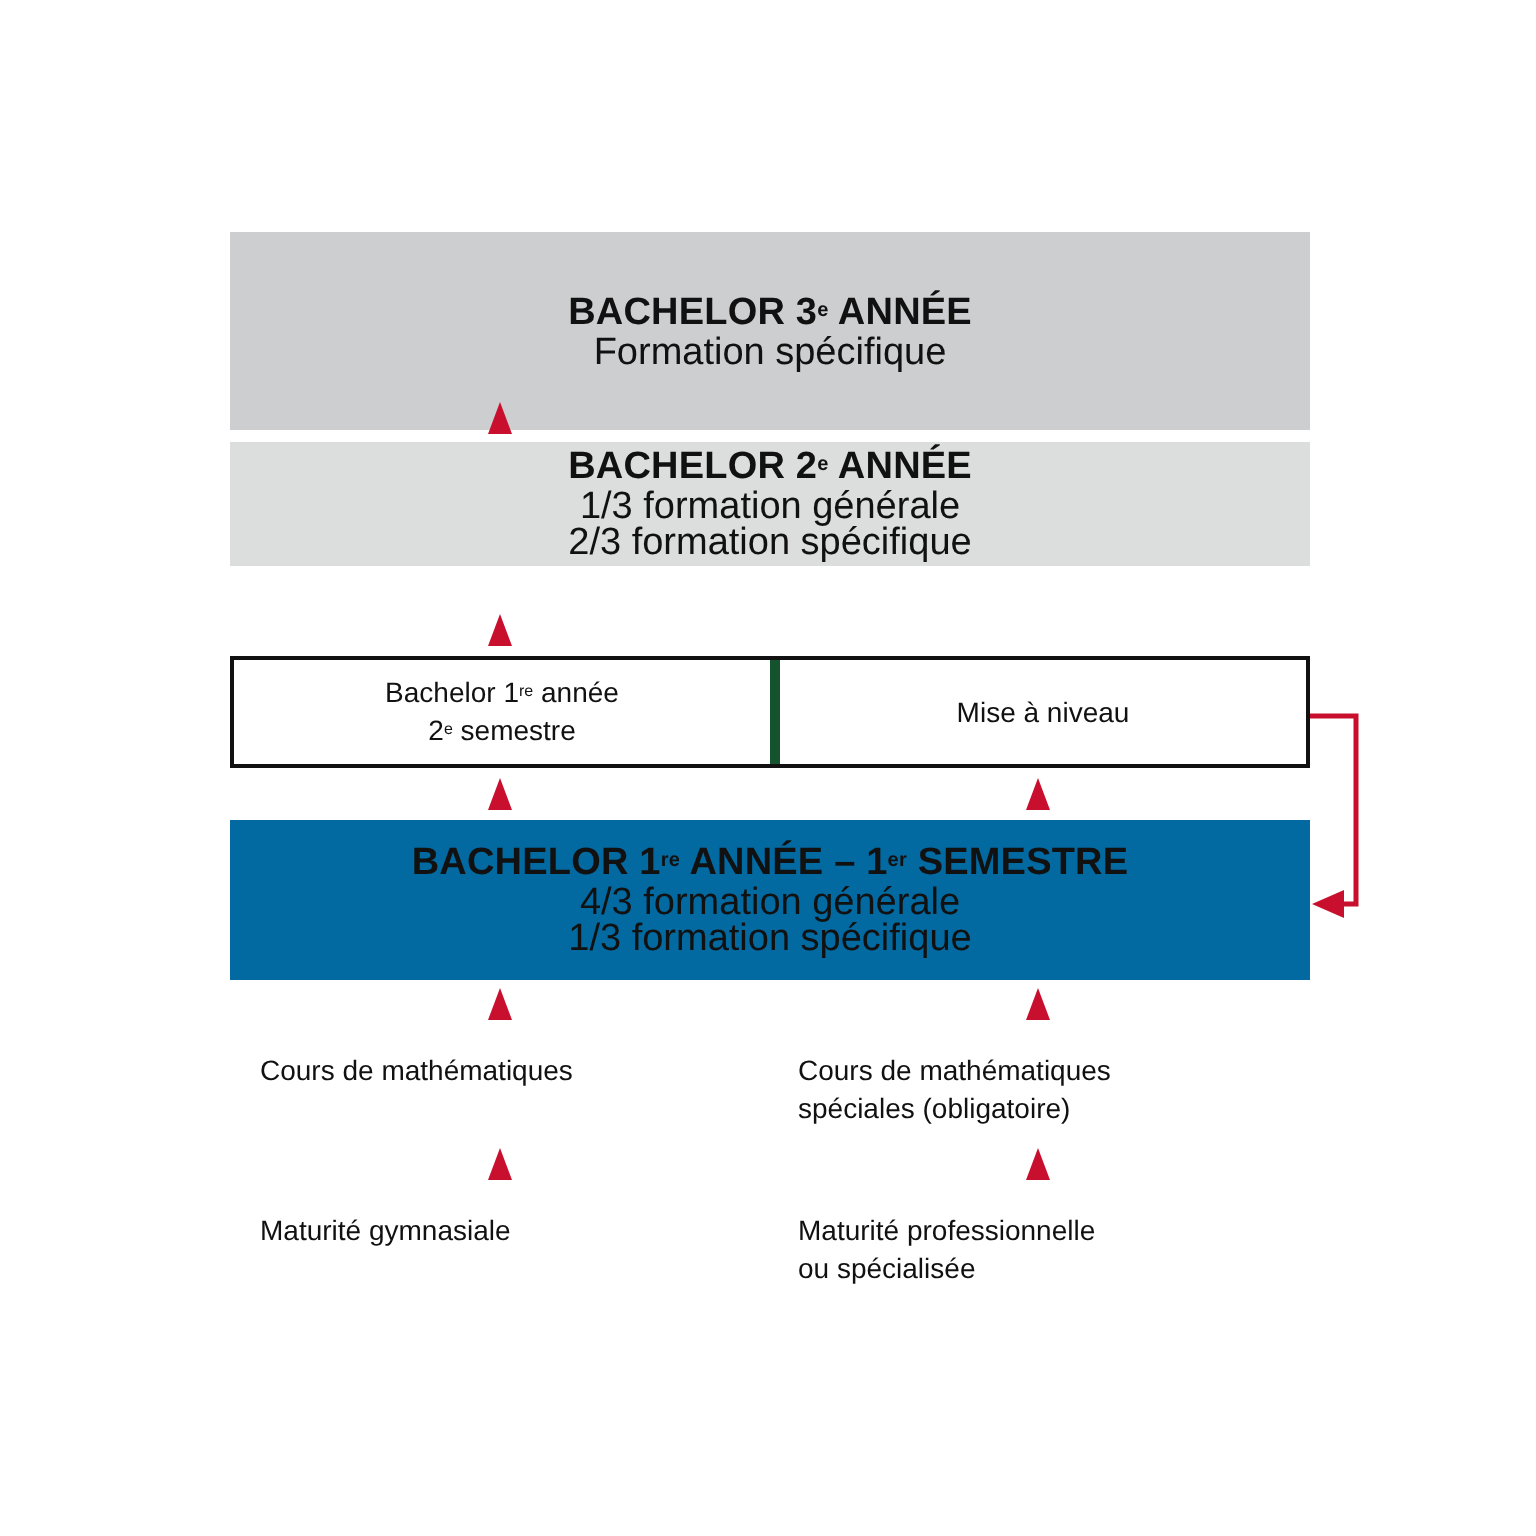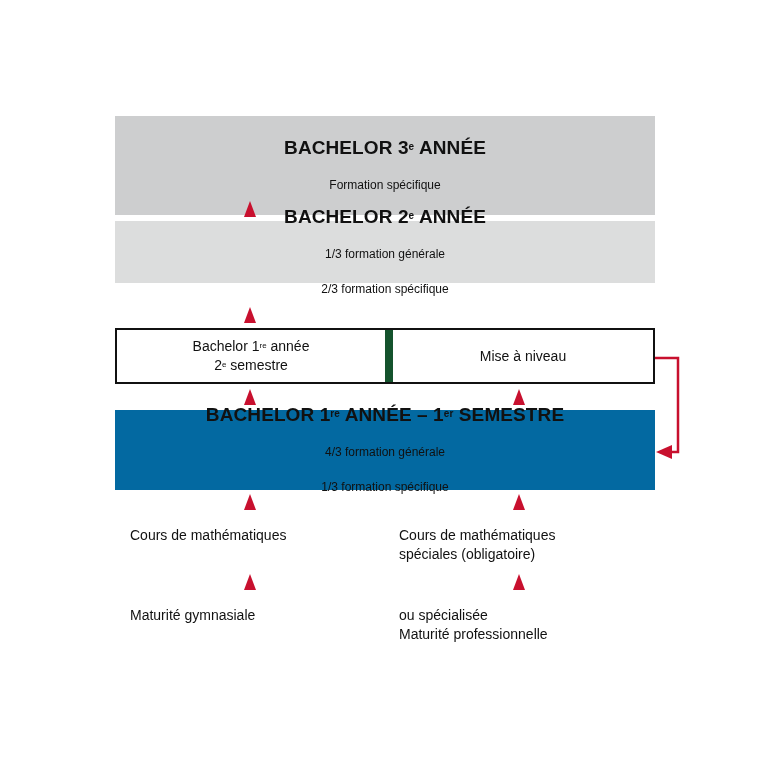--- a/index.html
+++ b/index.html
@@ -36,23 +36,22 @@
       line-height: 22px;
       letter-spacing: 0.1px;
     }
     .title sup {
       font-size: 10px;
       vertical-align: top;
       position: relative;
       top: -1px;
     }
     .sub {
-      font-size: 12px;
+      font-size: 19px;
       line-height: 18px;
-      margin-top: 17px;
     }
 
     .split {
       position: absolute;
       left: 115px;
       top: 328px;
       width: 540px;
       height: 56px;
       border: 2px solid #111111;
       box-sizing: border-box;
@@ -60,21 +59,21 @@
     }
     .split-cell {
       display: flex;
       flex-direction: column;
       align-items: center;
       justify-content: center;
       text-align: center;
       font-size: 14px;
       line-height: 19px;
     }
-    .split-left { width: 268px; border-right: 8px solid #14532d; }
+    .split-left { width: 268px; border-right: 5px solid #14532d; }
     .split-right { flex: 1; }
     .split-cell sup { font-size: 8px; vertical-align: top; position: relative; top: -1px; }
 
     .arrow-up {
       position: absolute;
       width: 0;
       height: 0;
       border-left: 6px solid transparent;
       border-right: 6px solid transparent;
       border-bottom: 16px solid #c8102e;
@@ -146,15 +145,15 @@
 <div class="entry" style="left:130px; top:606px;">
   <div>Maturité gymnasiale</div>
 </div>
 
 <div class="entry" style="left:399px; top:526px;">
   <div>Cours de mathématiques</div>
   <div>spéciales (obligatoire)</div>
 </div>
 <div class="arrow-up" style="left:513px; top:574px;"></div>
 <div class="entry" style="left:399px; top:606px;">
+  <div>Maturité professionnelle</div>
   <div>ou spécialisée</div>
-  <div>Maturité professionnelle</div>
 </div>
 
 </body></html>

